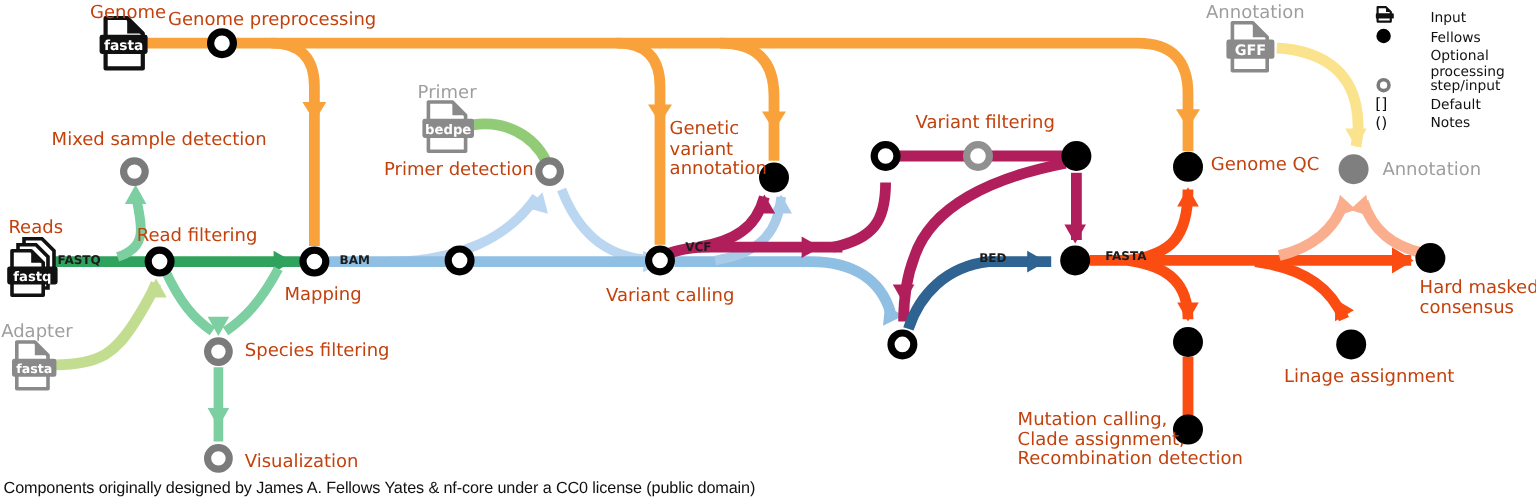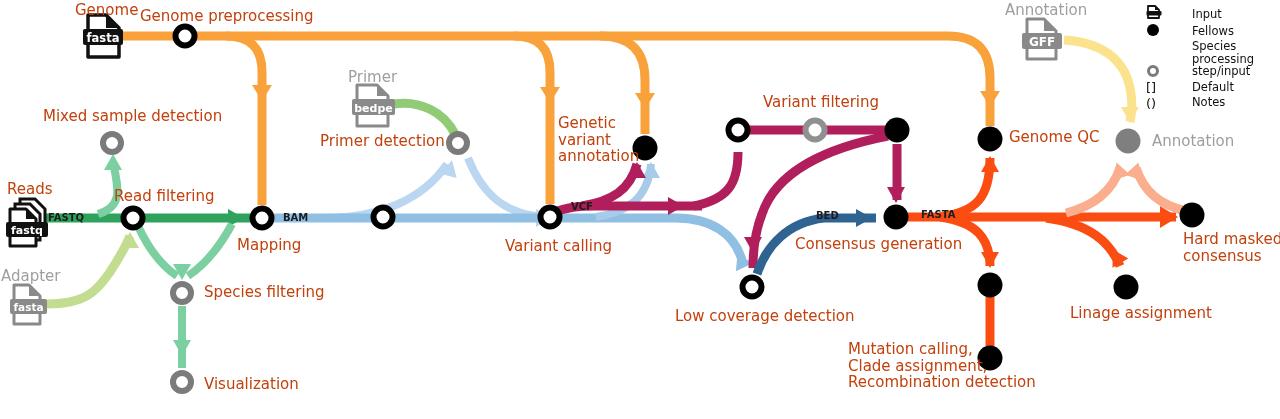--- a/index.html
+++ b/index.html
@@ -217,29 +217,27 @@
   <div class="lbl" style="left:7px;top:181px">Reads</div>
   <div class="lbl" style="left:114px;top:188px">Read filtering</div>
   <div class="lbl gray" style="left:1px;top:268px">Adapter</div>
   <div class="lbl" style="left:237px;top:237px">Mapping</div>
   <div class="lbl" style="left:204px;top:284px">Species filtering</div>
   <div class="lbl" style="left:204px;top:376px">Visualization</div>
   <div class="lbl gray" style="left:348px;top:69px">Primer</div>
   <div class="lbl" style="left:320px;top:133px">Primer detection</div>
   <div class="lbl" style="left:505px;top:238px">Variant calling</div>
 
-  <div class="lbl" style="left:558px;top:115px">
+  <div class="lbl" style="left:558px;top:99px">
     <div>Genetic</div>
     <div>variant</div>
     <div>annotation</div>
   </div>
 
   <div class="lbl" style="left:763px;top:94px">Variant filtering</div>
-  <div class="lbl" style="left:795px;top:236px">Consensus generation</div>
-  <div class="lbl" style="left:675px;top:308px">Low coverage detection</div>
   <div class="lbl" style="left:1009px;top:129px">Genome QC</div>
   <div class="lbl gray" style="left:1005px;top:2px">Annotation</div>
   <div class="lbl gray" style="left:1152px;top:133px">Annotation</div>
 
   <div class="lbl" style="left:1183px;top:231px">
     <div>Hard masked</div>
     <div>consensus</div>
   </div>
 
   <div class="lbl" style="left:848px;top:341px">
@@ -274,29 +272,30 @@
           </svg>
       </span>
       <span>Fellows</span>
     </div>
     <div class="legrow">
       <span class="legsym">
         <svg width="14" height="14" viewBox="0 0 14 14">
             <circle cx="7" cy="7" r="4.5" fill="#fff" stroke="#7B7B7B" stroke-width="3"></circle>
           </svg>
       </span>
-      <span>Species processing step/input</span>
+      <span>Optional processing step/input</span>
     </div>
     <div class="legrow">
       <span class="legsym">
           <span class="br">[]</span>
         </span>
       <span>Default</span>
     </div>
     <div class="legrow">
       <span class="legsym">
           <span class="br">()</span>
         </span>
       <span>Notes</span>
     </div>
   </div>
 
+  <div class="caption">Components originally designed by James A. Fellows Yates &amp; nf-core under a CC0 license (public domain)</div>
 </div>
 
 </body></html>

